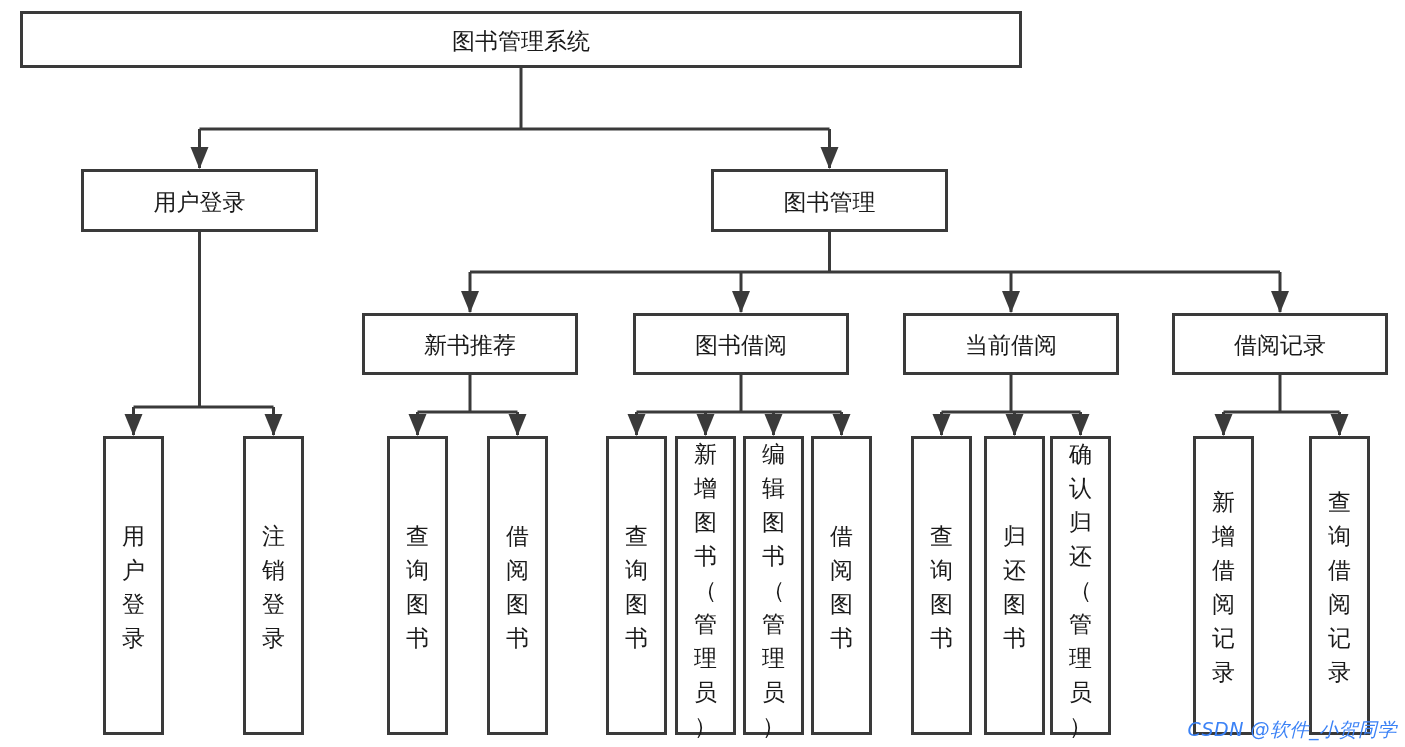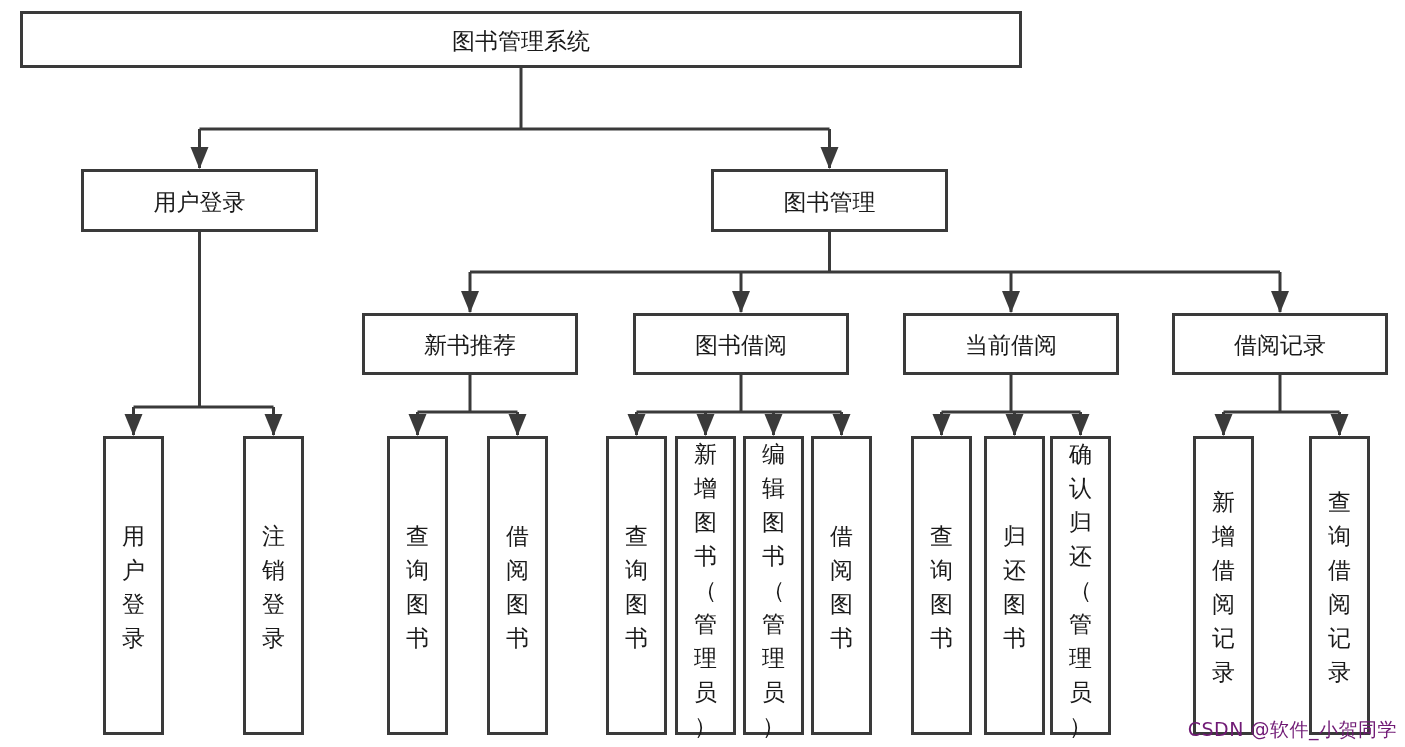--- a/index.html
+++ b/index.html
@@ -52,24 +52,25 @@
     font-family: "DejaVu Sans", "Liberation Sans", sans-serif;
     font-size: 23px;
     text-anchor: middle;
   }
   .watermark-text {
     position: absolute;
     right: 8px;
     bottom: 4px;
     font-family: "DejaVu Sans", "Liberation Sans", sans-serif;
     font-size: 19px;
-    color: #701a75;
+    color: #3b82f6;
     white-space: nowrap;
     letter-spacing: 0.5px;
     pointer-events: none;
+    font-style: italic;
   }
 </style>
 </head>
 <body>
 
 <div id="diagram-root">
   <svg class="chart-svg" viewBox="0 0 1405 747" xmlns="http://www.w3.org/2000/svg">
     <g id="connectors-layer">
         <line x1="521" y1="68" x2="521" y2="129" class="connector"></line>
         <line x1="199.5" y1="129" x2="829.5" y2="129" class="connector"></line>

